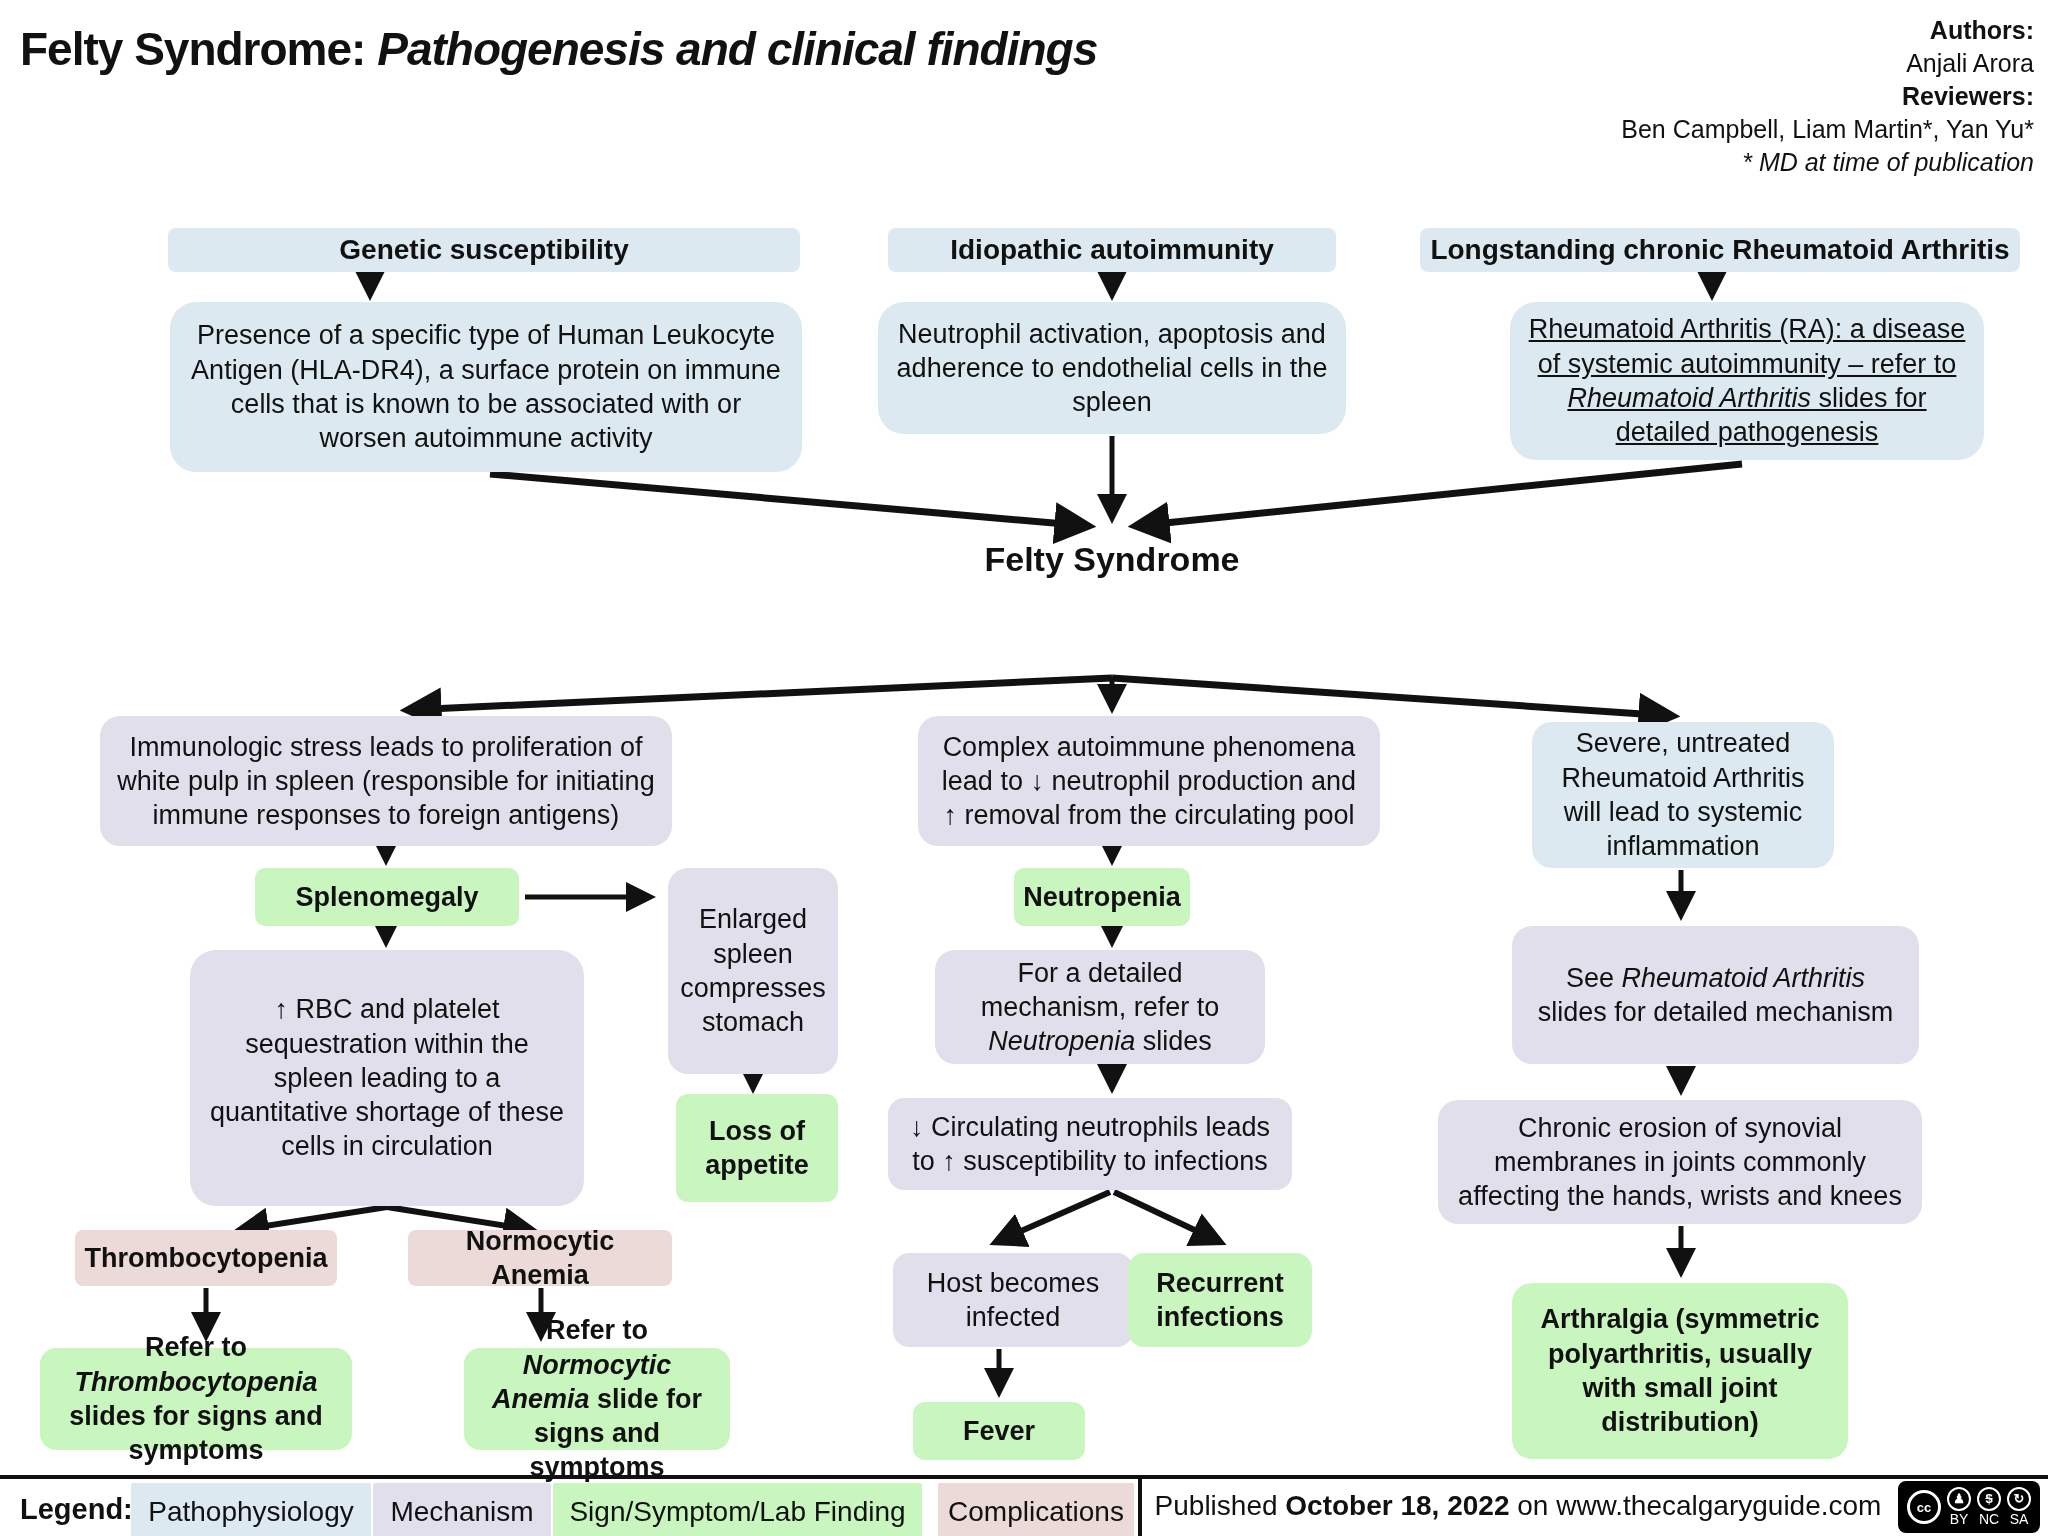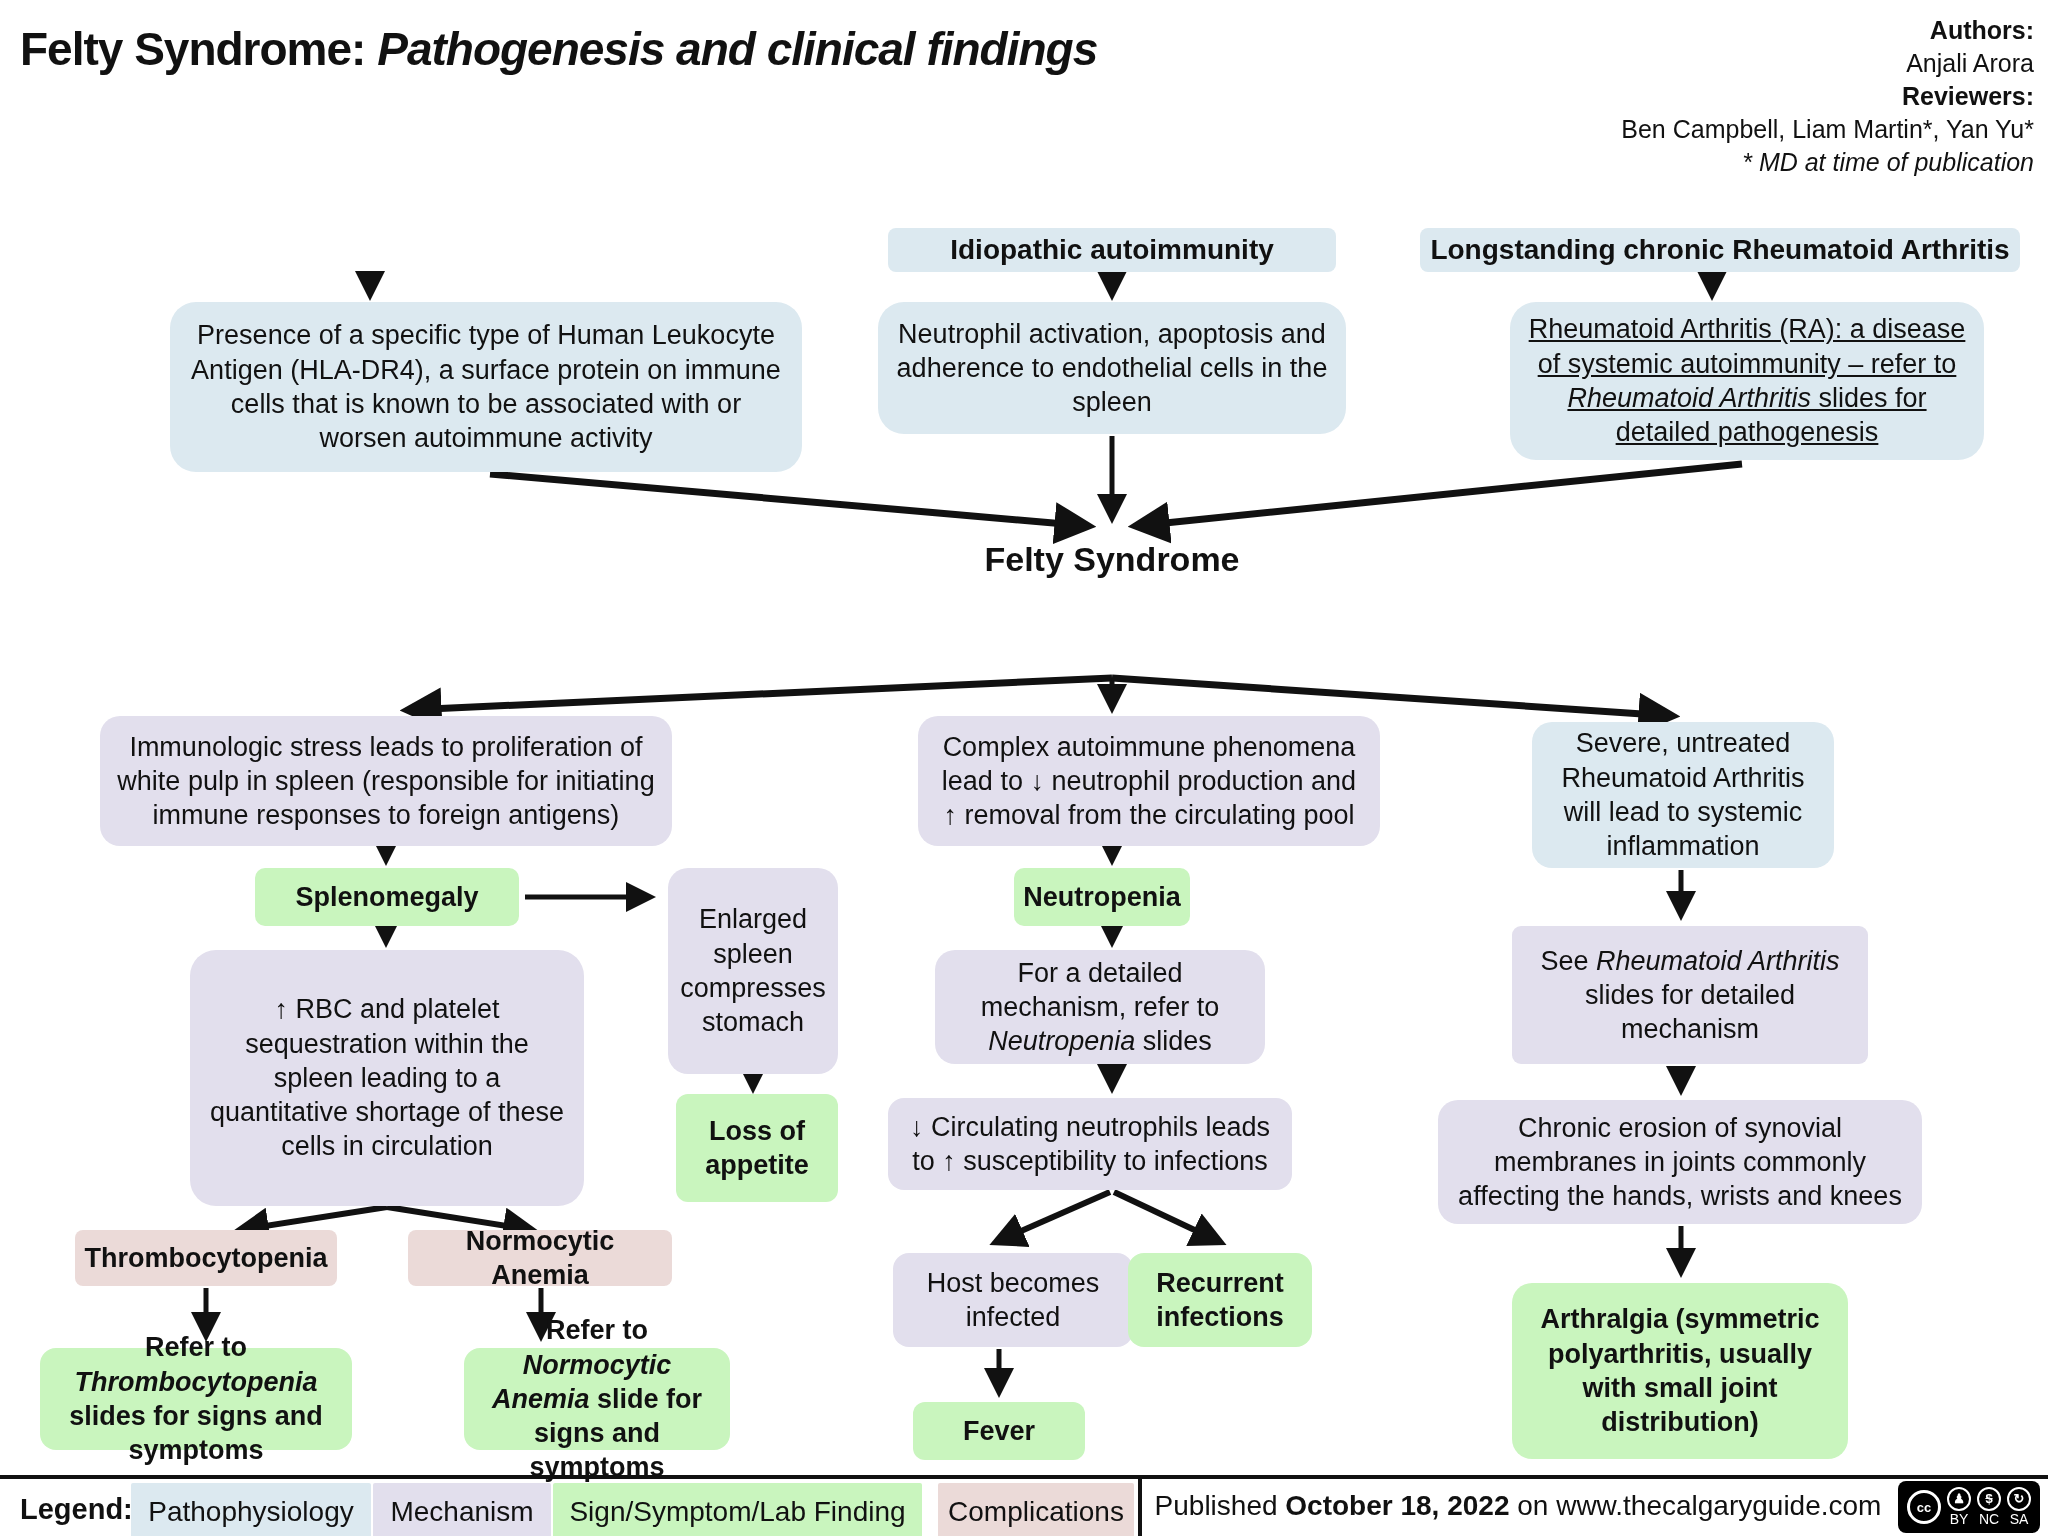--- a/index.html
+++ b/index.html
@@ -101,20 +101,23 @@
       <line x1="1112" y1="1066" x2="1112" y2="1088" marker-end="url(#arrow)"></line>
       <line x1="1110" y1="1192" x2="996" y2="1242" stroke-width="6" marker-end="url(#arrow)"></line>
       <line x1="1114" y1="1192" x2="1220" y2="1242" stroke-width="6" marker-end="url(#arrow)"></line>
       <line x1="999" y1="1349" x2="999" y2="1392" marker-end="url(#arrow)"></line>
       <line x1="1681" y1="870" x2="1681" y2="915" marker-end="url(#arrow)"></line>
       <line x1="1681" y1="1066" x2="1681" y2="1090" marker-end="url(#arrow)"></line>
       <line x1="1681" y1="1226" x2="1681" y2="1272" marker-end="url(#arrow)"></line>
     </g>
   </svg>
 
+  <div class="box blue hdr" style="left:168px;top:228px;width:632px;height:44px;">
+    <span>Genetic susceptibility</span>
+    </div>
   <div class="box blue hdr" style="left:888px;top:228px;width:448px;height:44px;">
     <span>Idiopathic autoimmunity</span>
     </div>
   <div class="box blue hdr" style="left:1420px;top:228px;width:600px;height:44px;">
     <span>Longstanding chronic Rheumatoid Arthritis</span>
     </div>
 
   <div class="box blue r26" style="left:170px;top:302px;width:632px;height:170px;">
     <span>Presence of a specific type of Human Leukocyte Antigen (HLA-DR4), a surface protein on immune cells that is known to be associated with or worsen autoimmune activity</span>
     </div>
@@ -174,21 +177,21 @@
   <div class="box lav r16" style="left:893px;top:1253px;width:240px;height:94px;">
     <span>Host becomes infected</span>
     </div>
   <div class="box green bold r16" style="left:1128px;top:1253px;width:184px;height:94px;">
     <span>Recurrent infections</span>
     </div>
   <div class="box green bold r12" style="left:913px;top:1402px;width:172px;height:58px;">
     <span>Fever</span>
     </div>
 
-  <div class="box lav" style="left:1512px;top:926px;width:356px;height:138px;border-radius:9px;">
+  <div class="box lav" style="left:1512px;top:926px;width:407px;height:138px;">
     <span><span>See </span><span class="it">Rheumatoid Arthritis</span><span> slides for detailed mechanism</span></span>
     </div>
   <div class="box lav" style="left:1438px;top:1100px;width:484px;height:124px;">
     <span>Chronic erosion of synovial membranes in joints commonly affecting the hands, wrists and knees</span>
     </div>
   <div class="box green bold" style="left:1512px;top:1283px;width:336px;height:176px;">
     <span>Arthralgia (symmetric polyarthritis, usually with small joint distribution)</span>
     </div>
 
   <div class="legend-line"></div>

